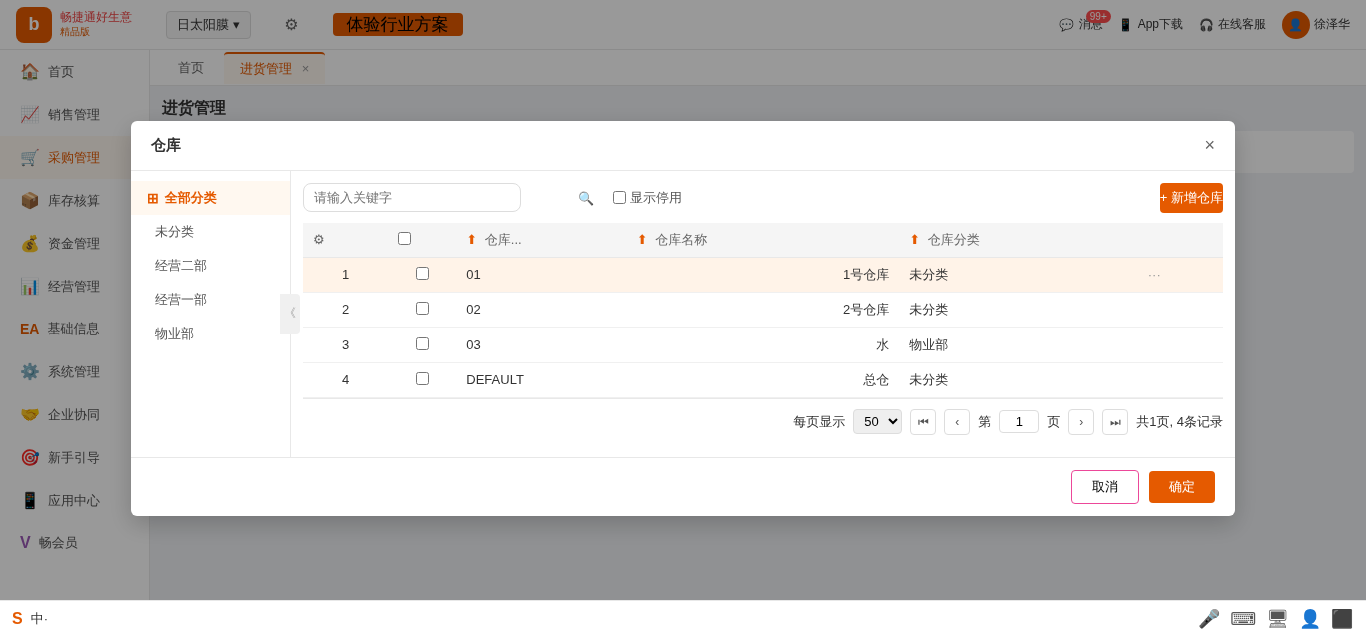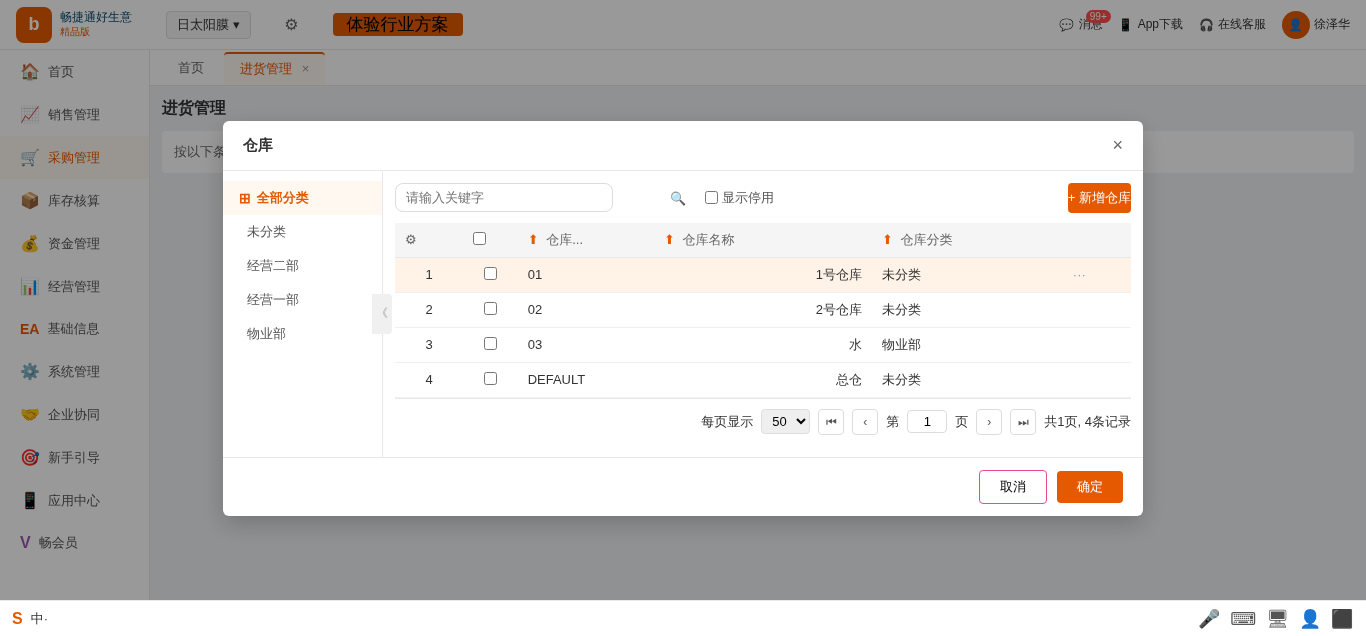--- a/index.html
+++ b/index.html
@@ -23,21 +23,21 @@
       width: 150px;
     }
     .logo-icon {
       width: 36px; height: 36px;
       background: #e55a00;
       border-radius: 8px;
       display: flex; align-items: center; justify-content: center;
       color: #fff; font-size: 18px; font-weight: bold;
       margin-right: 8px;
     }
-    .logo-text { font-size: 12px; color: #0c4a6e; line-height: 1.3; }
+    .logo-text { font-size: 12px; color: #ef4444; line-height: 1.3; }
     .logo-sub { font-size: 10px; color: #e55a00; }
     .header-center {
       flex: 1;
       display: flex;
       align-items: center;
       gap: 25px;
     }
     .store-selector {
       display: flex; align-items: center; gap: 4px;
       background: #f5f5f5; border: 1px solid #ddd; border-radius: 4px;
@@ -112,21 +112,21 @@
     
     .overlay {
       position: fixed; top: 0; left: 0; right: 0; bottom: 0;
       background: rgba(0,0,0,0.4); z-index: 200;
       display: flex; align-items: center; justify-content: center;
     }
 
     
     .modal {
       background: #fff; border-radius: 6px;
-      width: 920px; max-height: 580px;
+      width: 1104px; max-height: 580px;
       display: flex; flex-direction: column;
       box-shadow: 0 8px 24px rgba(0,0,0,0.2);
     }
     .modal-header {
       display: flex; align-items: center; justify-content: space-between;
       padding: 14px 20px; border-bottom: 1px solid #e8e8e8;
     }
     .modal-title { font-size: 15px; font-weight: bold; }
     .modal-close { cursor: pointer; color: #666; font-size: 18px; }
     .modal-body {

